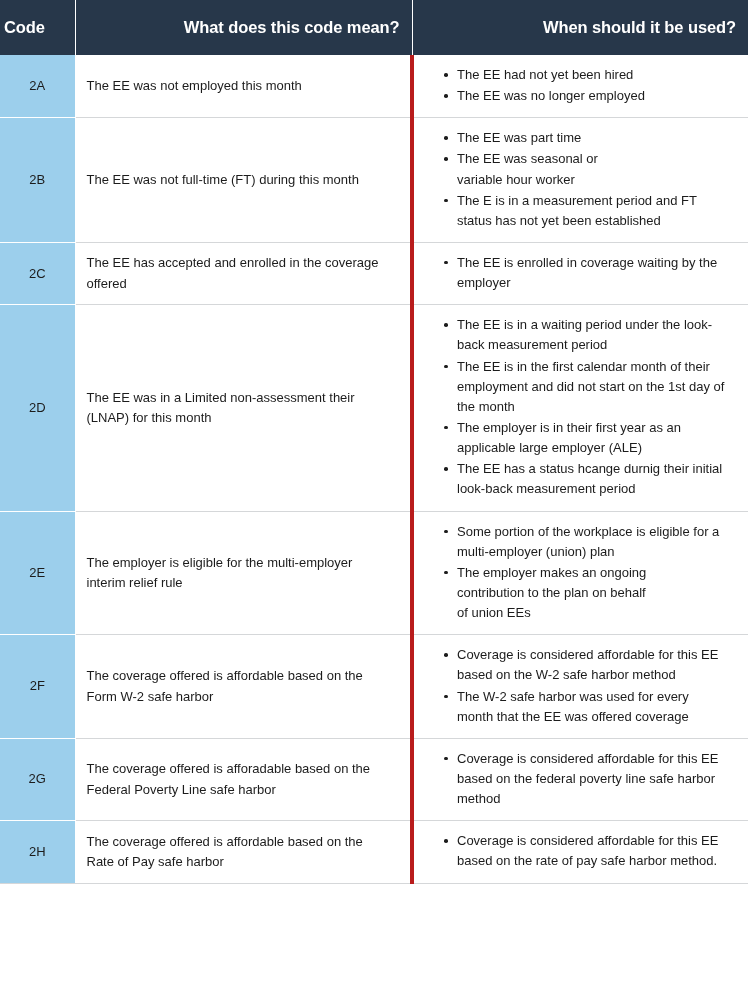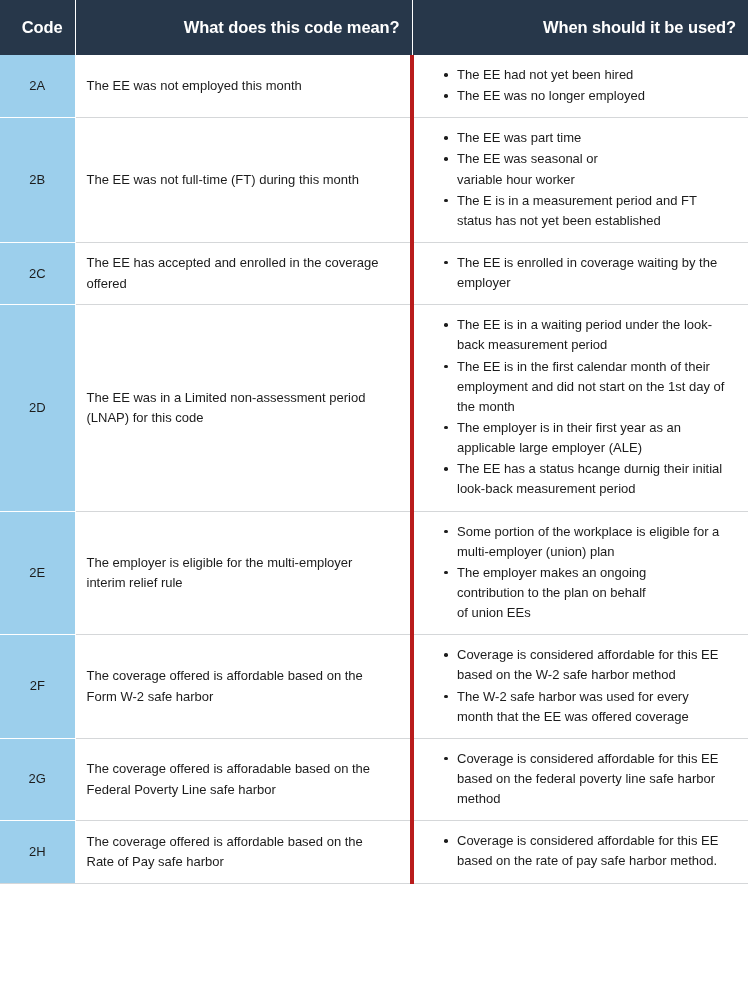--- a/index.html
+++ b/index.html
@@ -38,22 +38,22 @@
     font-size: 16.5px;
     font-weight: bold;
     text-align: right;
     padding: 0 12px;
     height: 55px;
     vertical-align: middle;
     letter-spacing: -0.1px;
     border-right: 1px solid #ffffff;
   }
   thead th.th-code {
-    text-align: right;
-    padding-left: 11px;
+    text-align: left;
+    padding-left: 4px;
   }
   thead th:last-child { border-right: none; }
 
   tbody td {
     vertical-align: middle;
     font-size: 13px;
     color: #1c1c1c;
     line-height: 1.55;
     border-bottom: 1px solid #d5d7d9;
     border-right: 4px solid #b91c1c;
@@ -147,21 +147,21 @@
           <td class="cell-code">2C</td>
           <td class="cell-mean">The EE has accepted and enrolled in the coverage offered</td>
           <td class="cell-when">
             <ul class="bullets">
               <li class="nobr-wrap">The EE is enrolled in coverage waiting by the employer</li>
             </ul>
           </td>
         </tr>
         <tr>
           <td class="cell-code">2D</td>
-          <td class="cell-mean">The EE was in a Limited non-assessment period (LNAP) for this code</td>
+          <td class="cell-mean">The EE was in a Limited non-assessment their (LNAP) for this month</td>
           <td class="cell-when">
             <ul class="bullets">
               <li class="nobr-wrap">The EE is in a waiting period under the look-back measurement period</li>
               <li class="nobr-wrap">The EE is in the first calendar month of their employment and did not start on the 1st day of the month</li>
               <li class="nobr-wrap">The employer is in their first year as an applicable large employer (ALE)</li>
               <li class="nobr-wrap">The EE has a status hcange durnig their initial look-back measurement period</li>
             </ul>
           </td>
         </tr>
         <tr>

